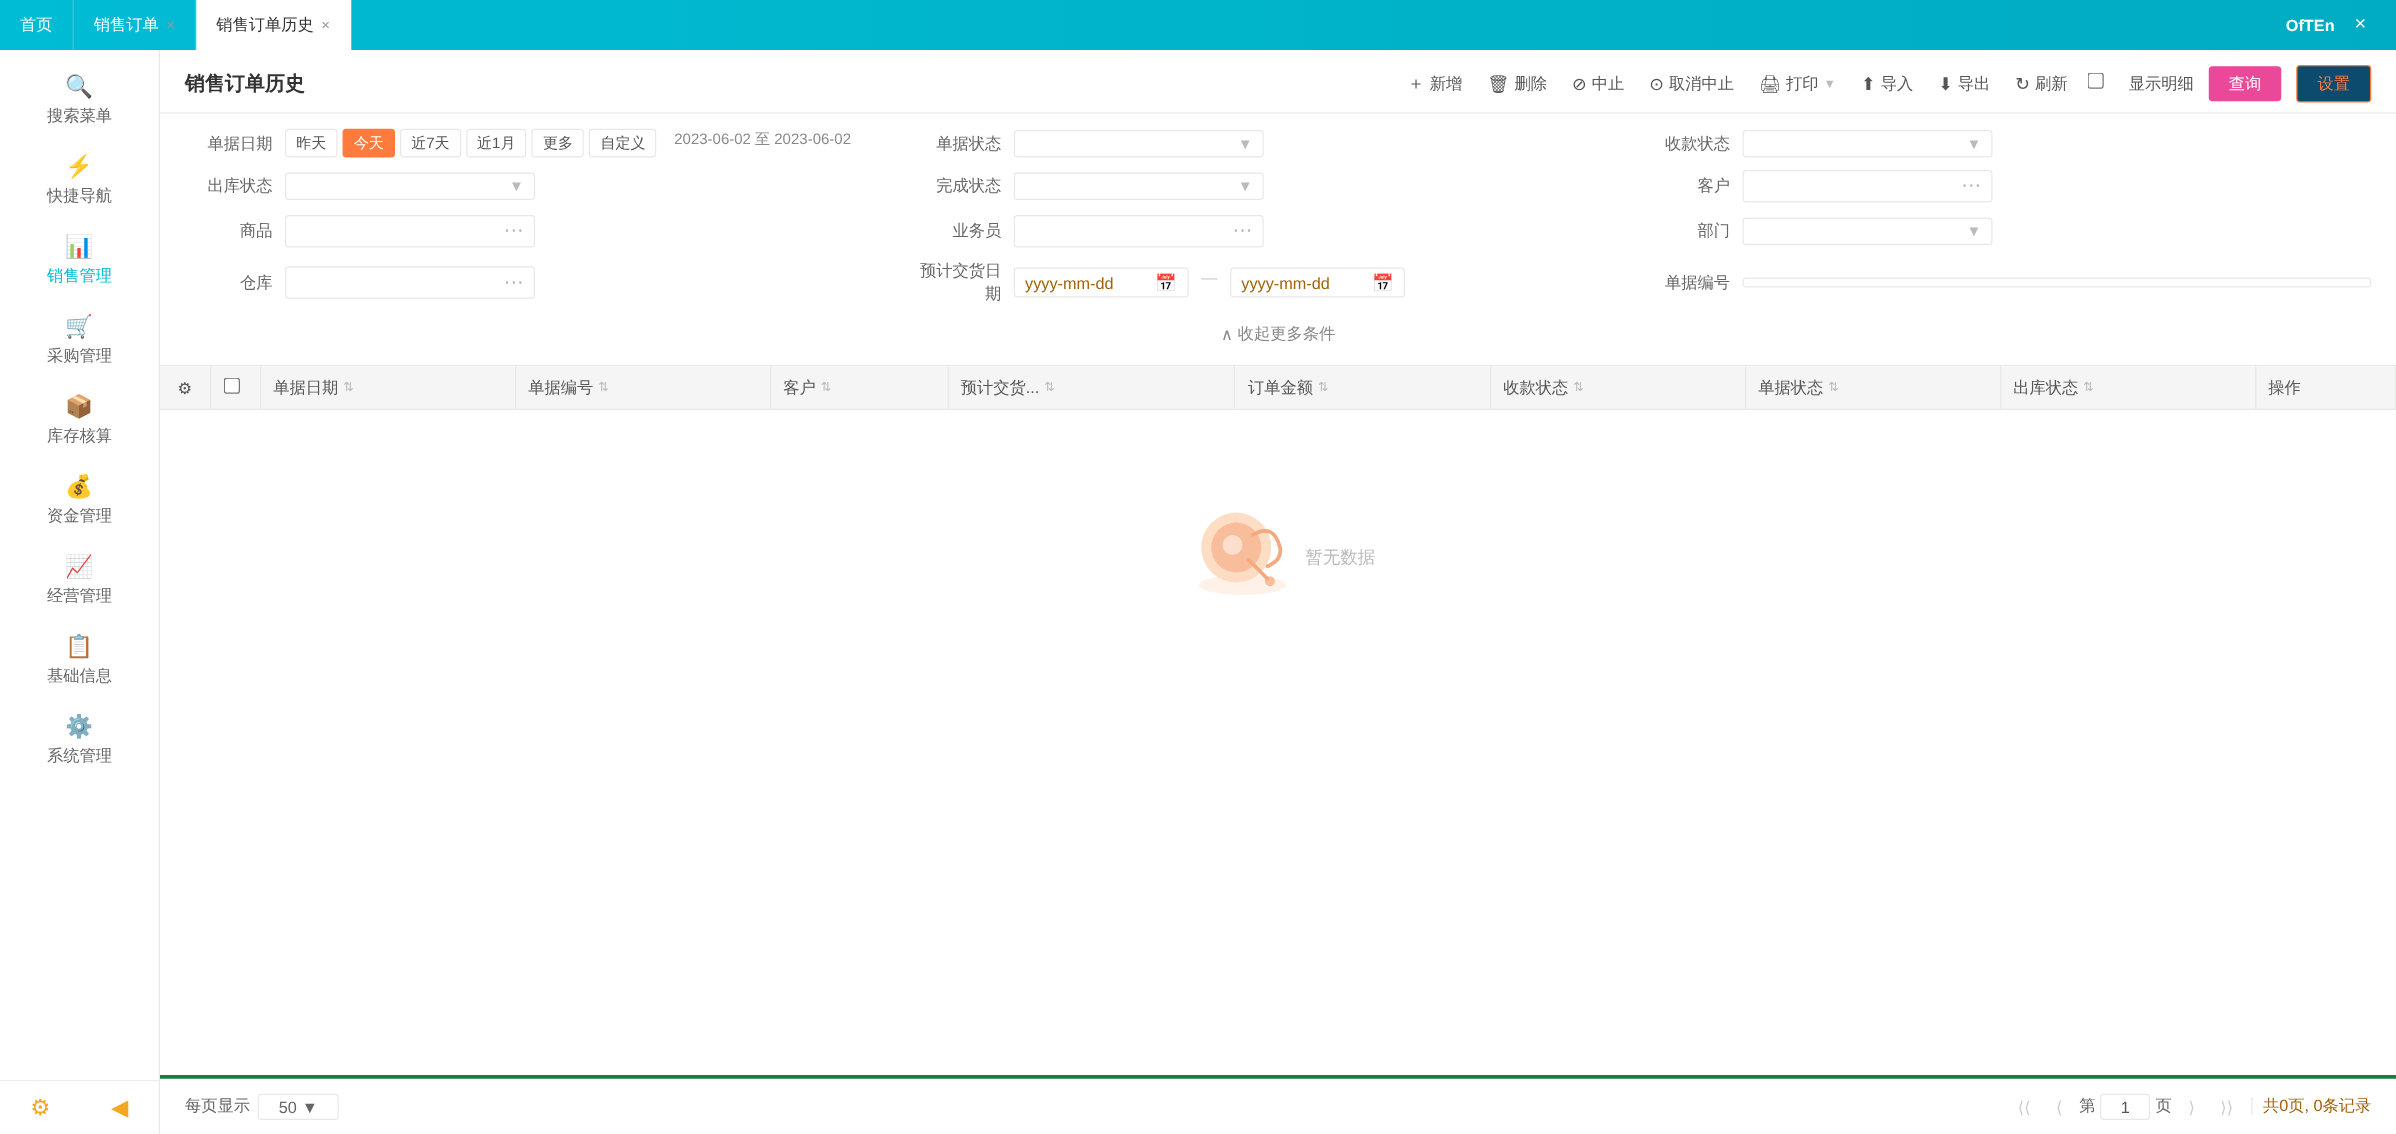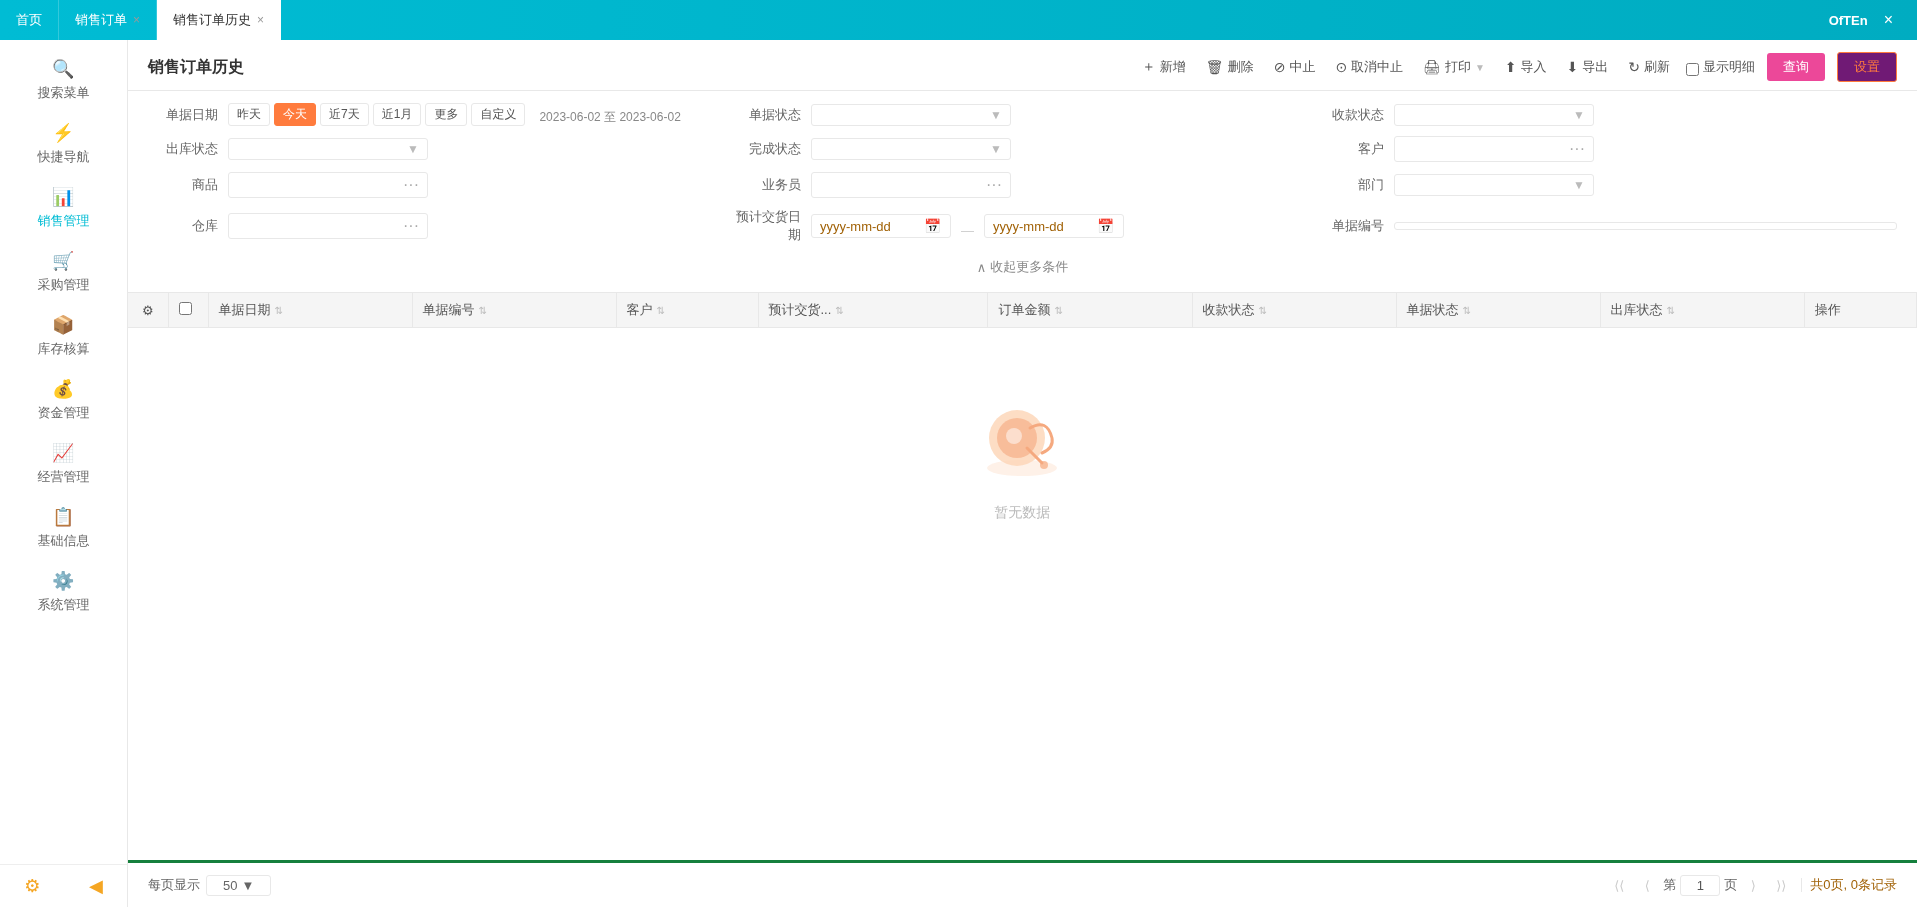--- a/index.html
+++ b/index.html
@@ -152,22 +152,22 @@
       background: #ec4899;
       color: white;
       border: none;
       padding: 5px 16px;
       border-radius: 3px;
       cursor: pointer;
       font-size: 13px;
     }
     .display-toggle {
       display: flex;
-      align-items: flex-end;
-      gap: 4px;
+      align-items: flex-start;
+      gap: 20px;
       color: #555;
       font-size: 13px;
     }
     .display-toggle input[type="checkbox"] { cursor: pointer; }
 
     
     .filter-area {
       background: white;
       padding: 12px 20px;
       border-bottom: 1px solid #e8e8e8;
@@ -180,21 +180,21 @@
     }
     .filter-label {
       color: #666;
       width: 80px;
       flex-shrink: 0;
       text-align: right;
       padding-right: 10px;
     }
     .filter-control {
       display: flex;
-      align-items: flex-end;
+      align-items: flex-start;
       flex: 1;
       gap: 6px;
     }
     .date-shortcut {
       display: flex;
       align-items: center;
       gap: 4px;
     }
     .date-btn {
       padding: 2px 8px;
@@ -309,21 +309,20 @@
       font-size: 14px;
     }
     .th-checkbox {
       width: 40px;
       text-align: center;
     }
 
     
     .empty-state {
       display: flex;
-      flex-direction: column;
       align-items: center;
       justify-content: center;
       padding: 60px 0;
       color: #ccc;
     }
     .empty-icon {
       width: 100px;
       height: 100px;
       margin-bottom: 16px;
     }
@@ -497,21 +496,21 @@
         </div>
         <div class="toolbar-btn">
           <span class="btn-icon">↻</span>
           <span>刷新</span>
         </div>
         <div class="display-toggle">
           <input type="checkbox" style="">
           <span>显示明细</span>
         </div>
         <button class="toolbar-btn-primary">查询</button>
-        <button class="toolbar-btn-primary" style="background:#701a75;color:#ff7b3d;border:1px solid #ff7b3d;">设置</button>
+        <button class="toolbar-btn-primary" style="background:#0c4a6e;color:#ff7b3d;border:1px solid #ff7b3d;">设置</button>
       </div>
     </div>
 
     <div class="filter-area">
 
       <div class="filter-row">
         <span class="filter-label">单据日期</span>
         <div class="filter-control">
           <div class="date-shortcut">
             <button class="date-btn">昨天</button>

